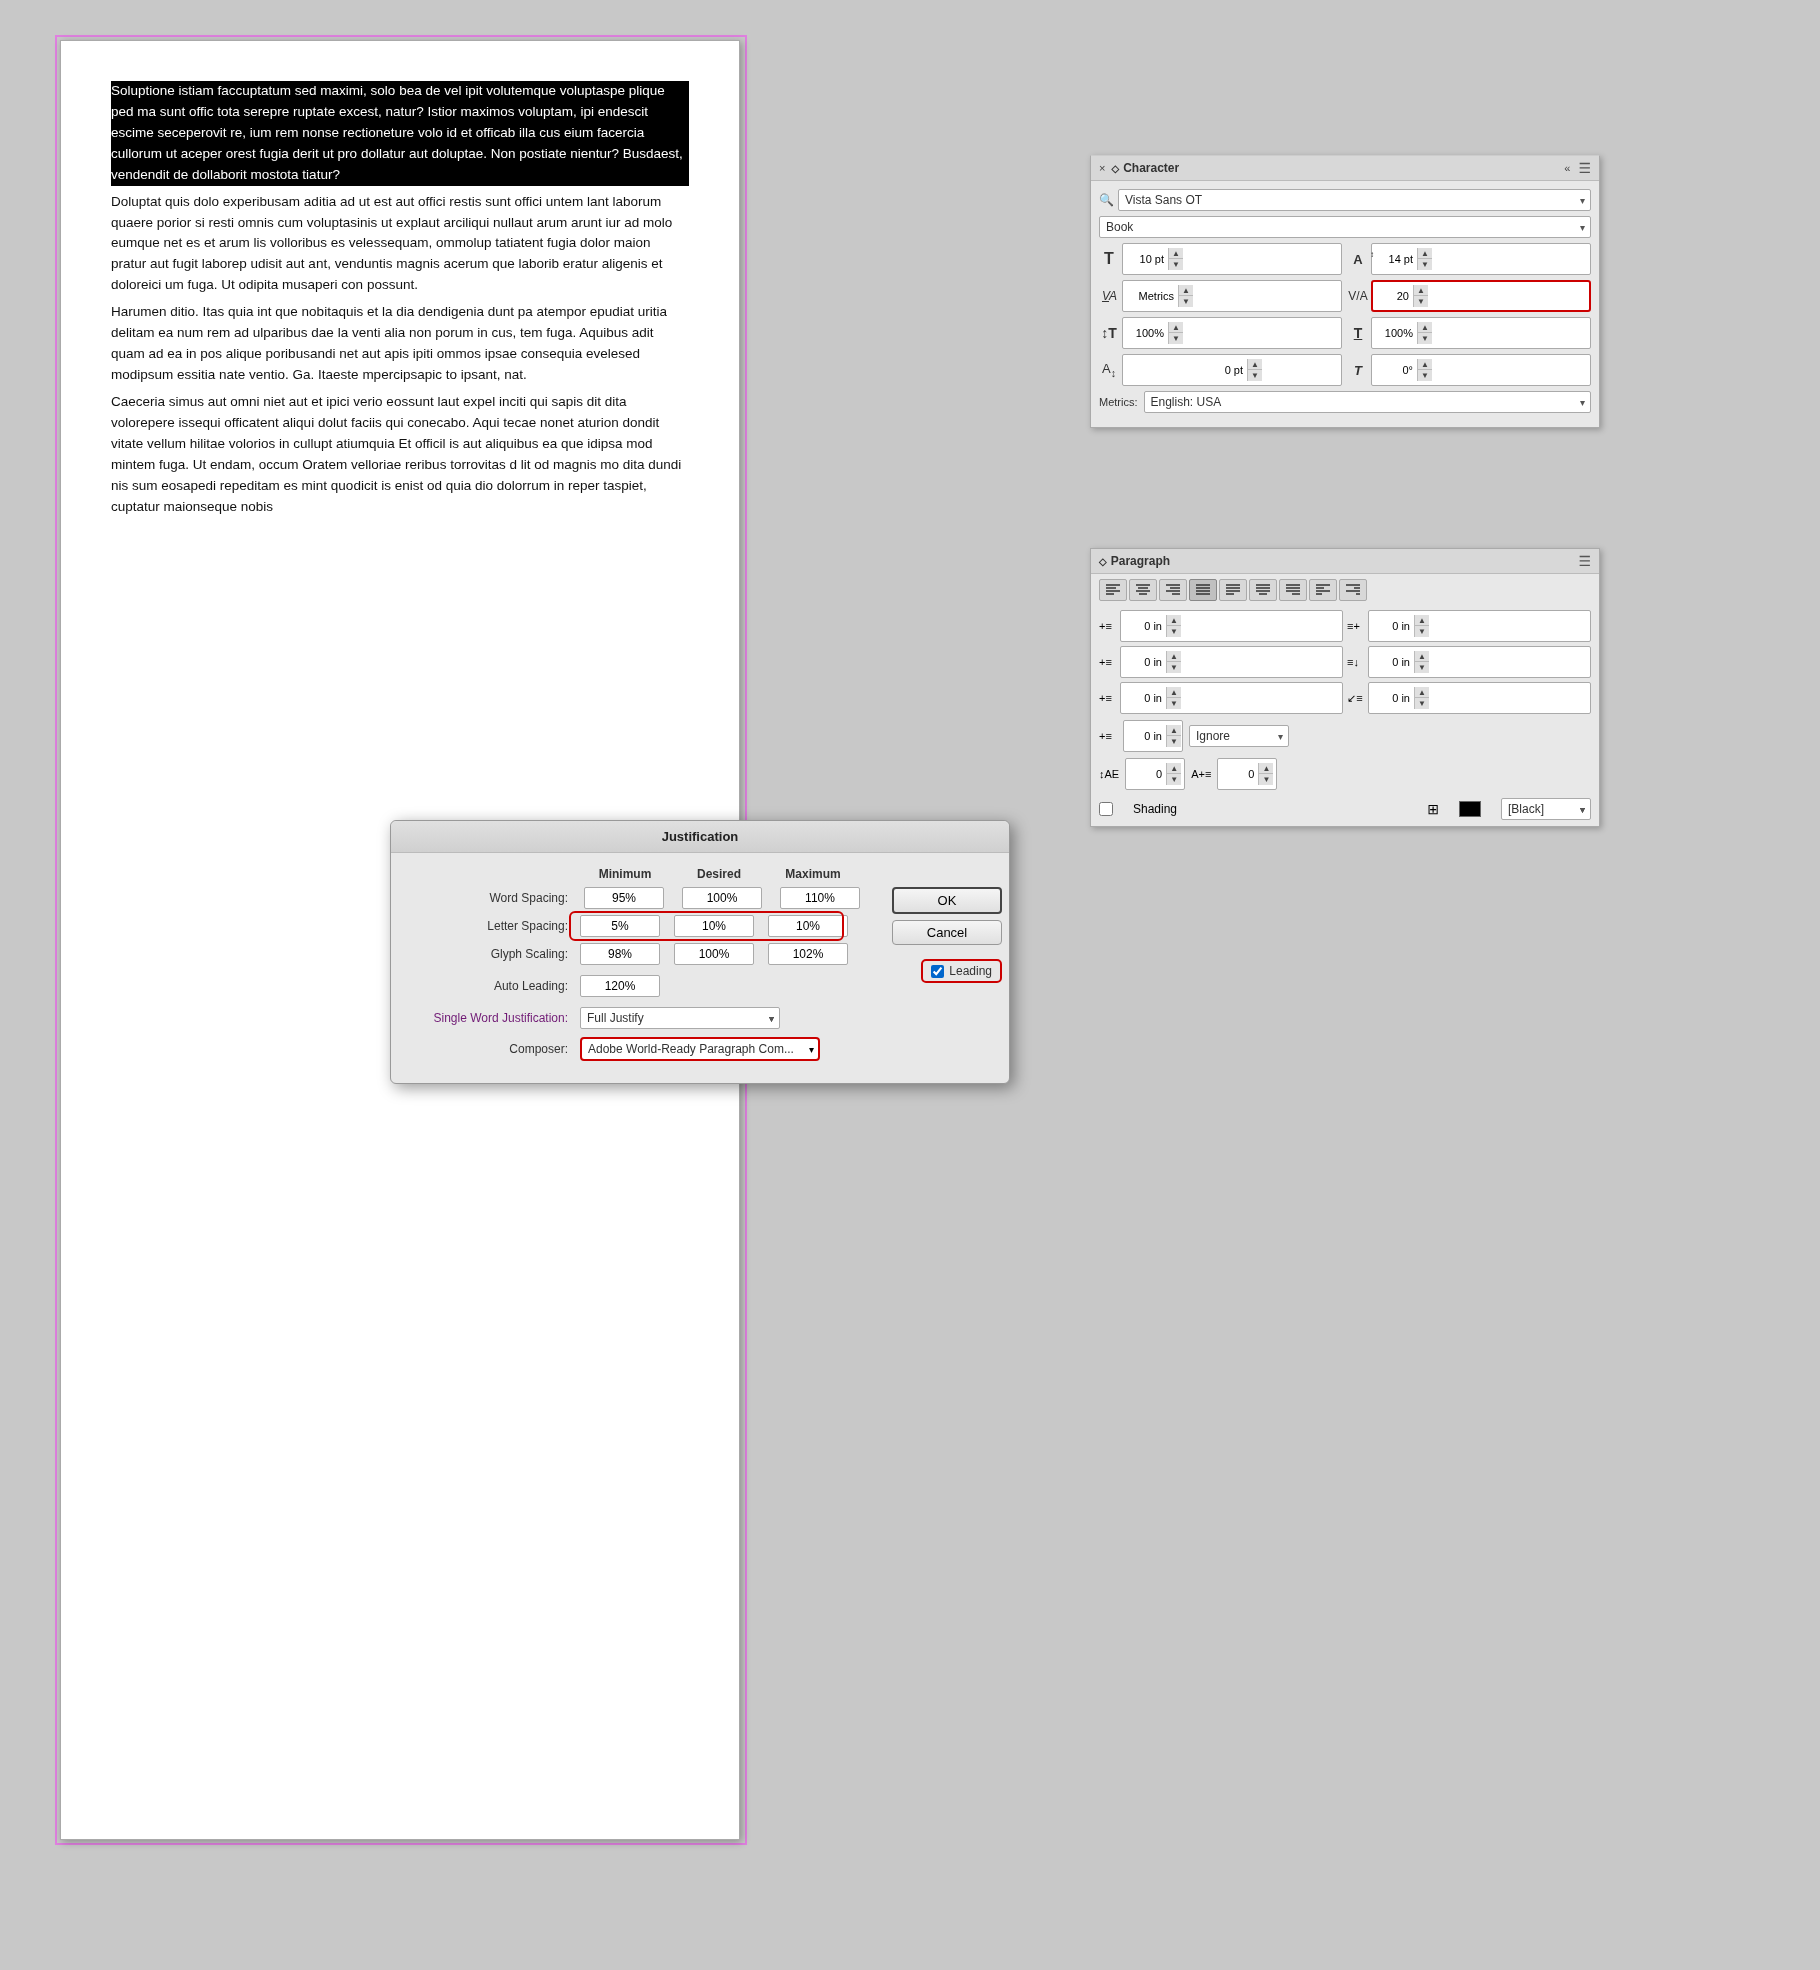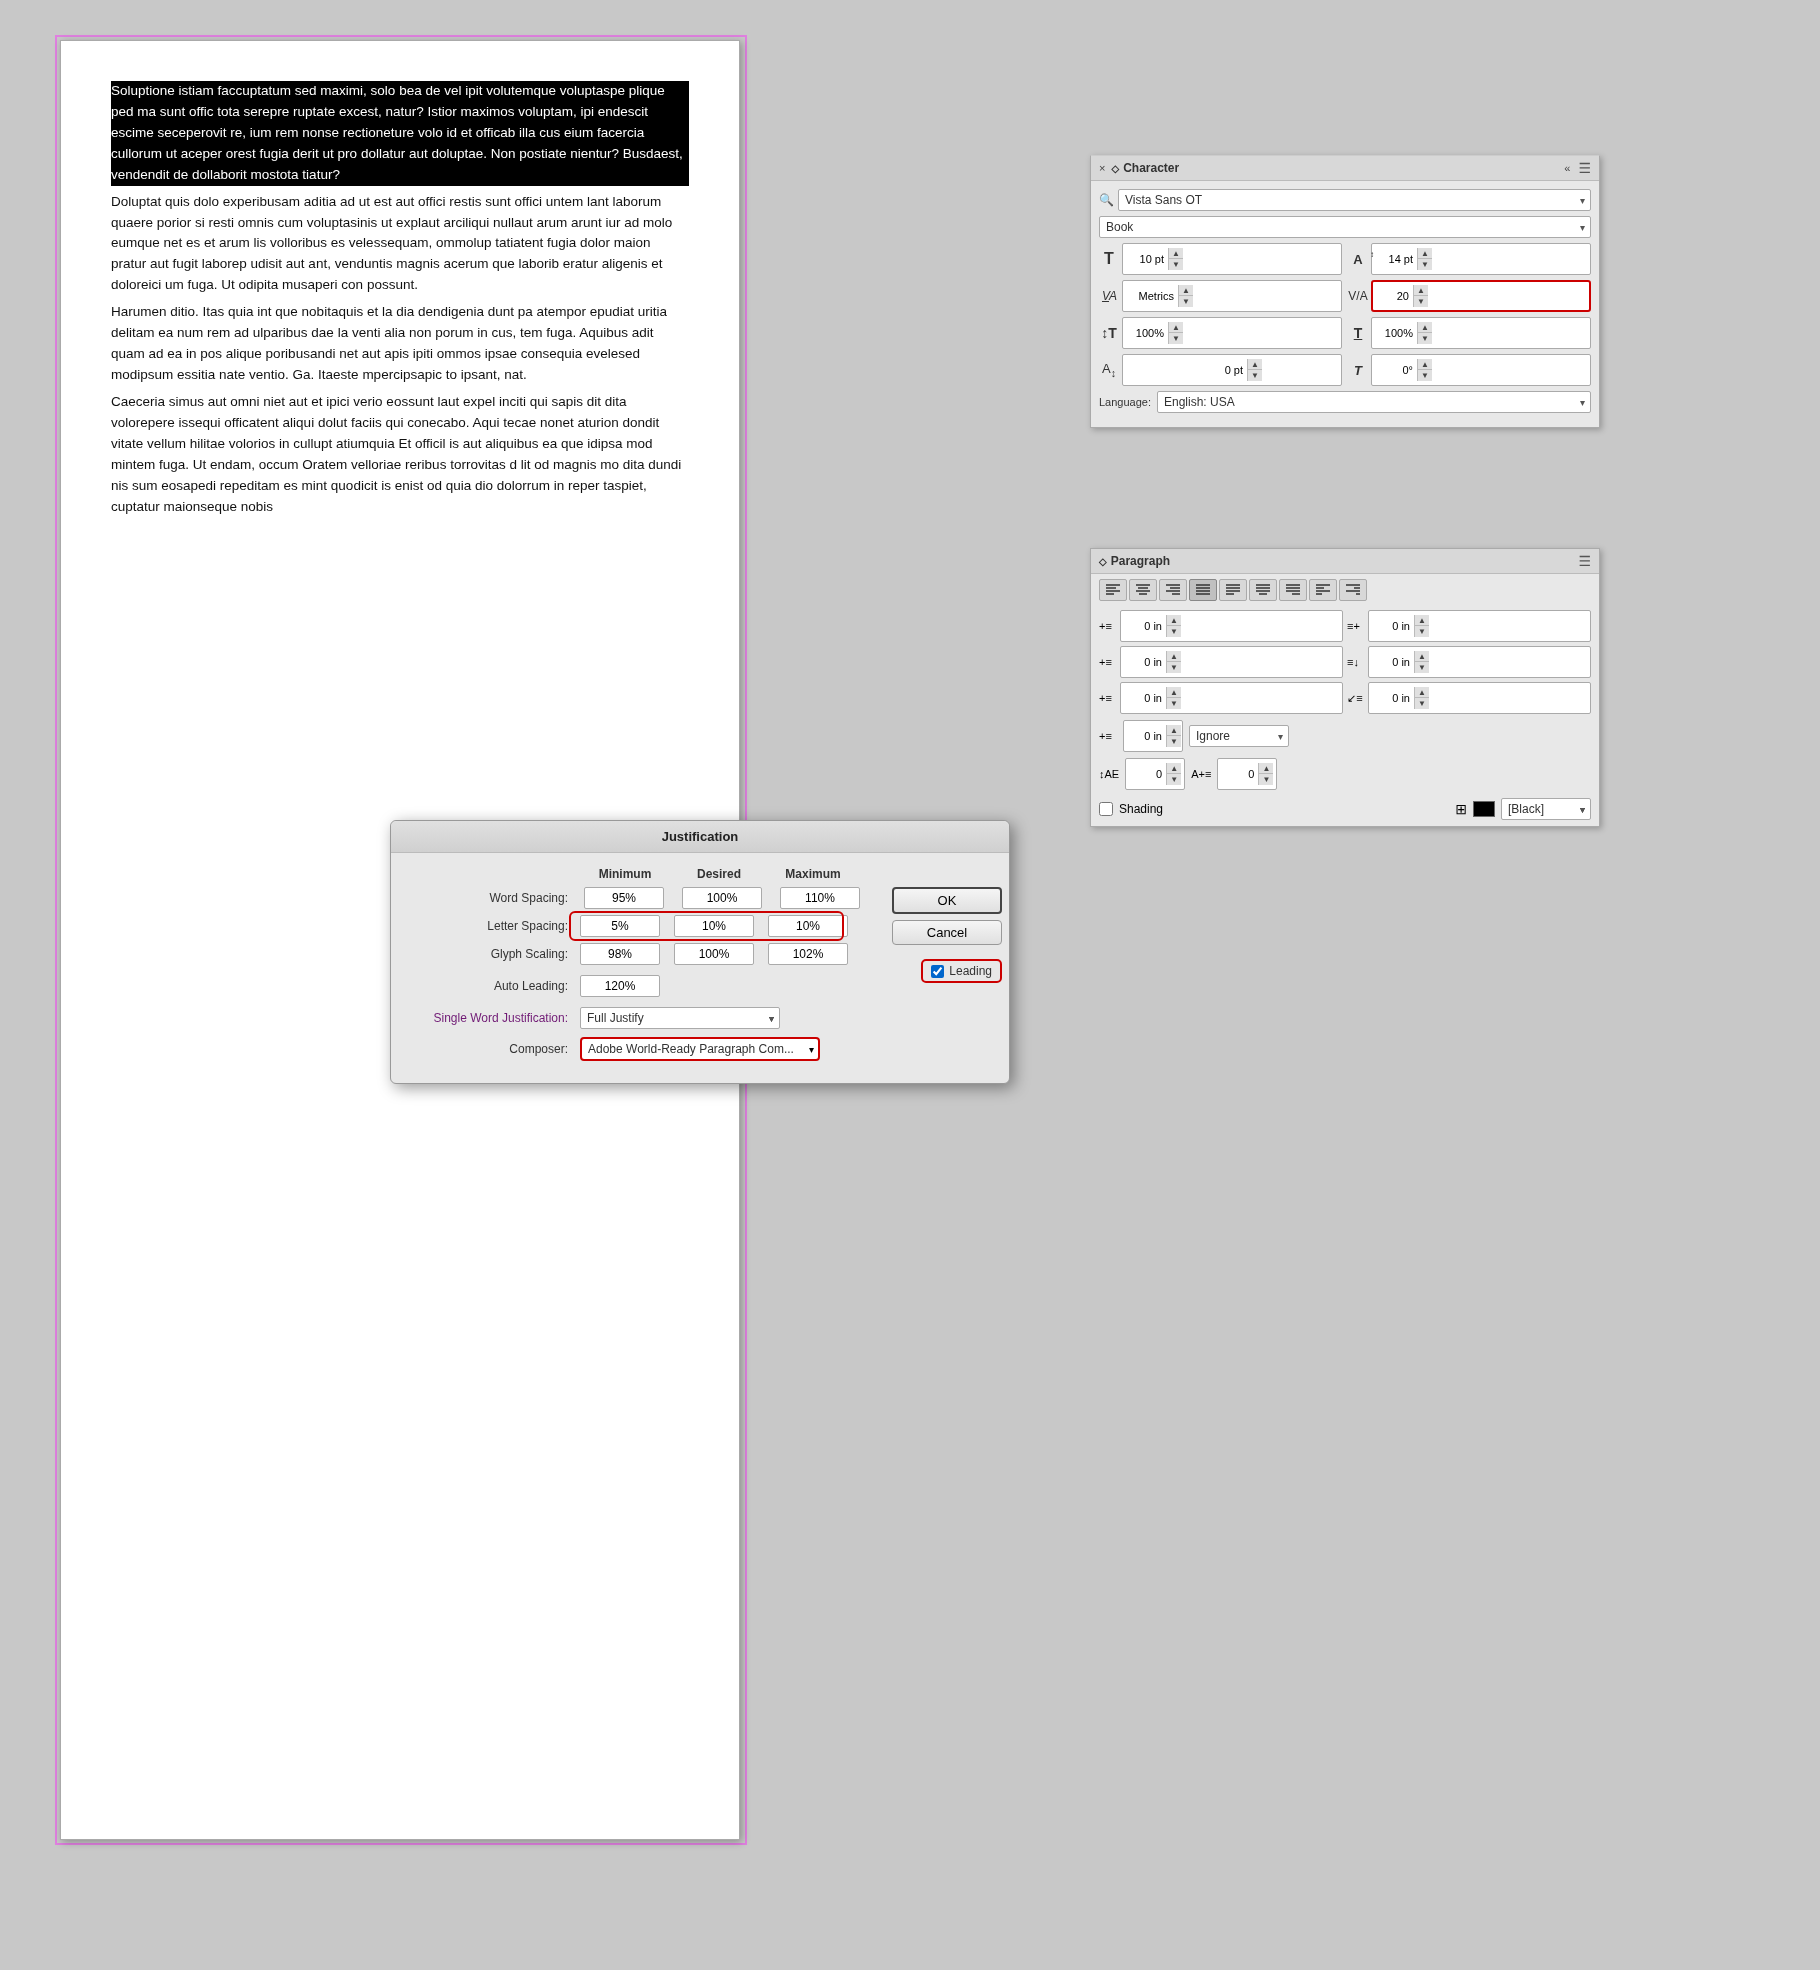--- a/index.html
+++ b/index.html
@@ -297,21 +297,21 @@
 
     .indent-row {
       display: flex;
       align-items: center;
       gap: 3px;
     }
 
     .shading-row {
       display: flex;
       align-items: center;
-      gap: 6px;
+      gap: 20px;
       padding: 4px 8px 6px;
     }
 
     .shading-checkbox {
       width: 14px;
       height: 14px;
     }
 
     .shading-swatch {
       width: 22px;
@@ -533,21 +533,21 @@
           <input type="text" value="0°" style="">
           <div class="spinner-arrows">
             <button class="spinner-arrow">▲</button>
             <button class="spinner-arrow">▼</button>
           </div>
         </div>
       </div>
     </div>
 
     <div class="lang-row">
-      <span class="lang-label">Language:</span>
+      <span class="lang-label">Metrics:</span>
       <div class="select-wrapper" style="flex:1;">
         <select class="panel-select">
           <option>English: USA</option>
         </select>
       </div>
     </div>
   </div>
 </div>
 
 <div class="paragraph-panel">

